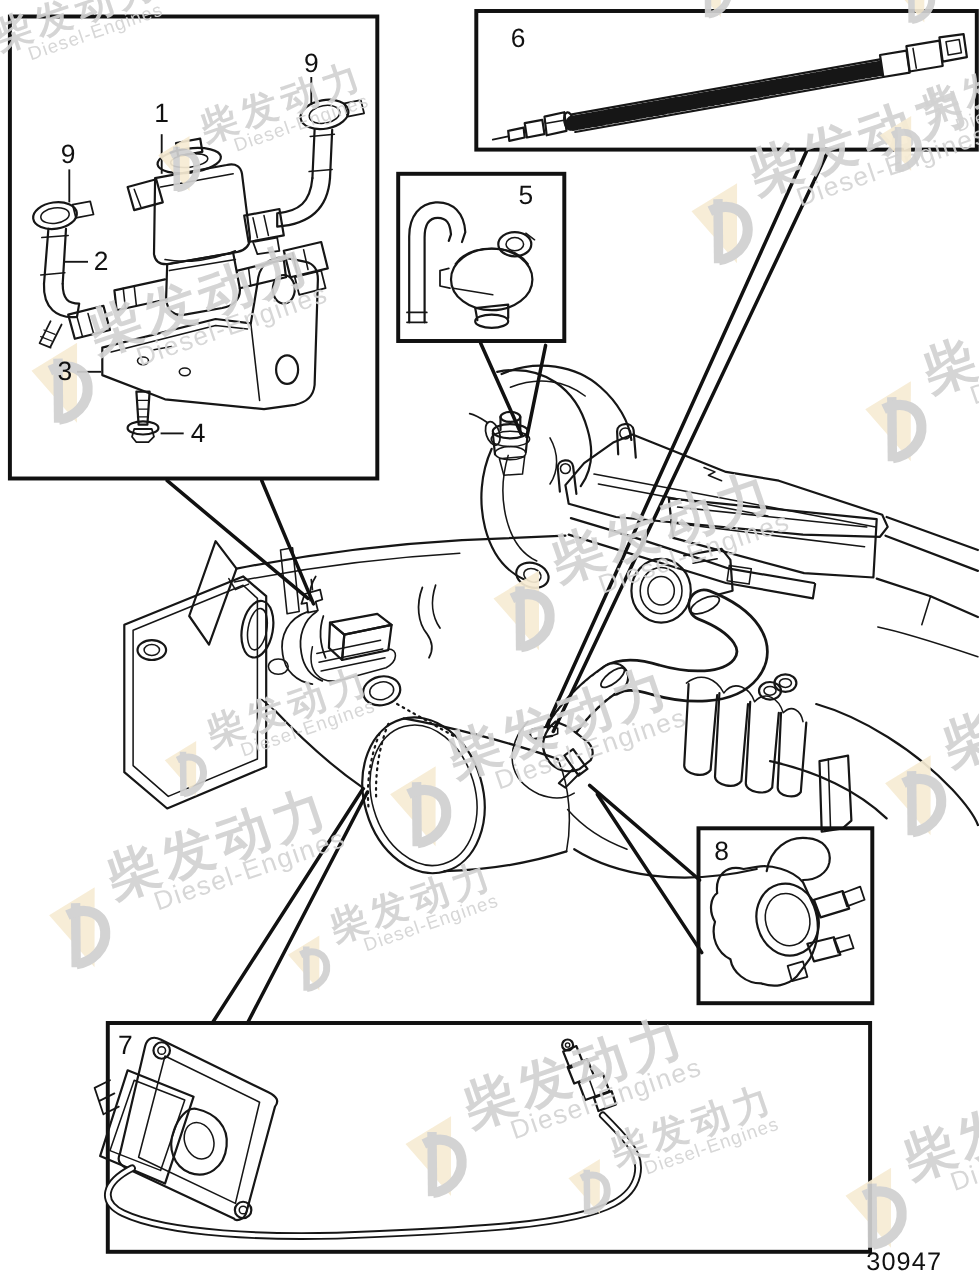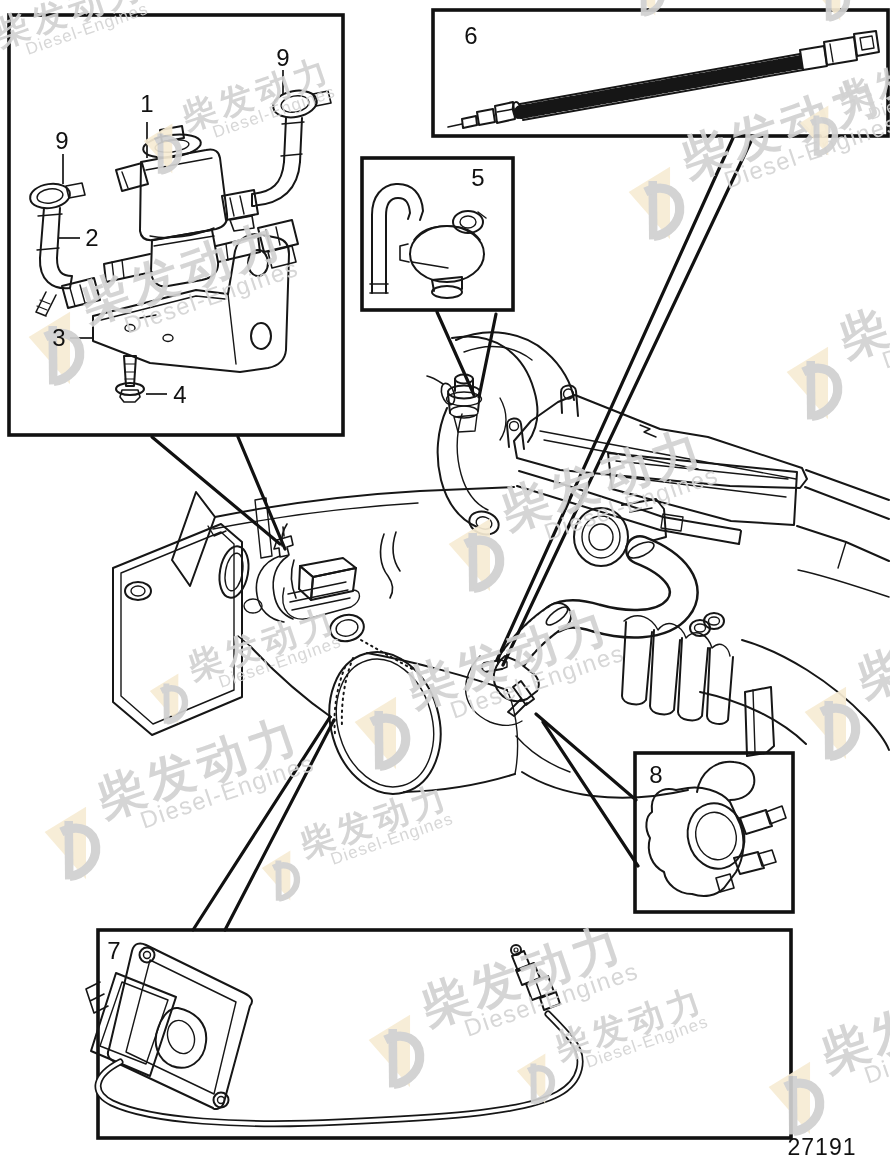--- a/index.html
+++ b/index.html
@@ -520,14 +520,14 @@
   <span class="callout" style="left:92px;top:238px">2</span>
   <span class="callout" style="left:59px;top:338px">3</span>
   <span class="callout" style="left:180px;top:395px">4</span>
   <span class="callout" style="left:62px;top:141px">9</span>
   <span class="callout" style="left:283px;top:58px">9</span>
   <span class="callout" style="left:478px;top:178px">5</span>
   <span class="callout" style="left:471px;top:36px">6</span>
   <span class="callout" style="left:114px;top:951px">7</span>
   <span class="callout" style="left:656px;top:775px">8</span>
 
-  <span class="fig-no" style="left:822px;top:1147px">27191</span>
+  <span class="fig-no" style="left:822px;top:1147px">30947</span>
 </div>
 
 </body></html>

